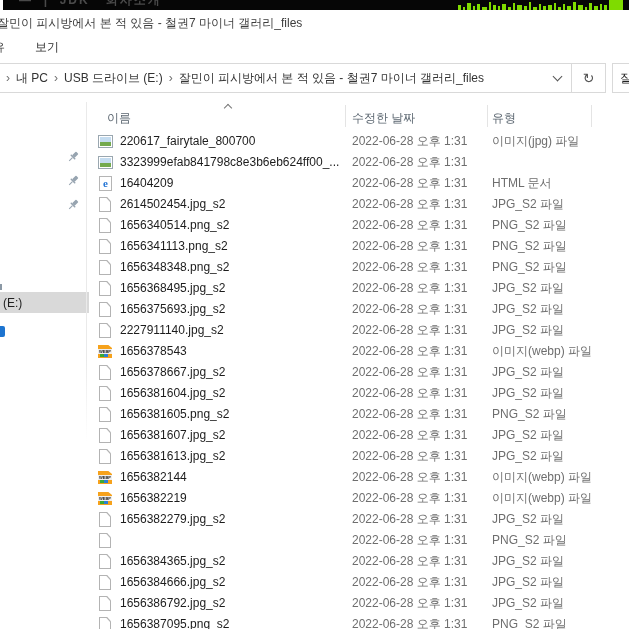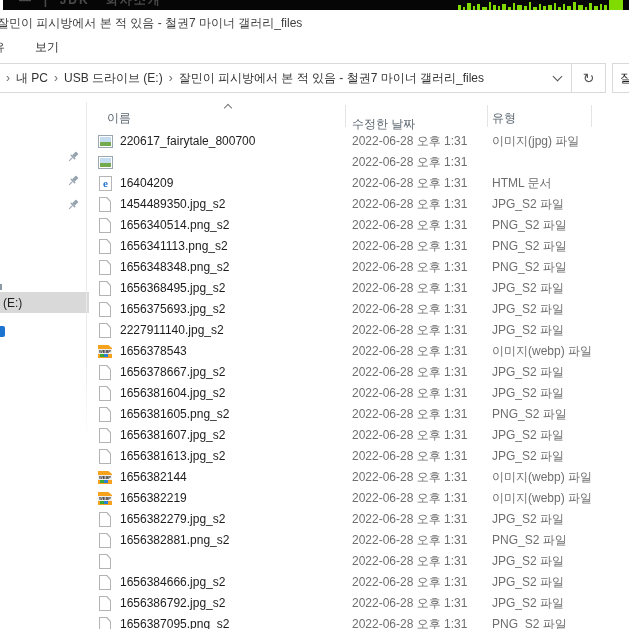--- a/index.html
+++ b/index.html
@@ -47,21 +47,21 @@
   .pin{position:absolute;left:66px;width:14px;height:14px;}
   .nav-selected{position:absolute;left:0;top:194px;width:86px;height:21px;background:#d9d9d9;
                 font-size:12px;color:#1f1f1f;display:flex;align-items:center;padding-left:3px;}
   .nav-bluefrag{position:absolute;left:0;top:228px;width:5px;height:11px;background:#1d74d0;border-radius:0 2px 2px 0;}
   .nav-grayfrag{position:absolute;left:0;top:186px;width:2px;height:6px;background:#8b98a5;}
 
   
   .filelist{position:absolute;left:87px;top:0;width:542px;height:100%;}
   .lheader{position:absolute;top:2px;left:0;right:0;height:29px;font-size:12px;color:#5b6670;}
   .h-name{position:absolute;left:20px;top:10px;cursor:default;}
-  .h-date{position:absolute;left:265px;top:16px;}
+  .h-date{position:absolute;left:265px;top:10px;}
   .h-type{position:absolute;left:405px;top:10px;}
   .sort-caret{position:absolute;left:138px;top:5px;width:7px;height:7px;}
   .sort-caret i{display:block;width:5px;height:5px;border-left:1.2px solid #777;border-top:1.2px solid #777;
                 transform:rotate(45deg);}
   .hsep{position:absolute;top:5px;width:1px;height:22px;background:#e4e4e4;cursor:col-resize;}
   .hsep.s1{left:258px;} .hsep.s2{left:400px;} .hsep.s3{left:504px;}
 
   .rows{position:absolute;top:33px;left:0;right:0;}
   .row{position:relative;height:21px;font-size:12px;}
   .cell{position:absolute;top:0;line-height:21px;white-space:nowrap;}
@@ -218,37 +218,38 @@
               <span class="ic-img"></span>
             </span>
             <span class="cell name">220617_fairytale_800700</span>
             <span class="cell date">2022-06-28 오후 1:31</span>
             <span class="cell type">이미지(jpg) 파일</span>
           </div>
           <div class="row">
             <span class="icw">
               <span class="ic-img"></span>
             </span>
+            <span class="cell name">3323999efab841798c8e3b6eb624ff00_...</span>
             <span class="cell date">2022-06-28 오후 1:31</span>
           </div>
           <div class="row">
             <span class="icw">
               <span class="ic-html">
                 <i>e</i>
               </span>
             </span>
             <span class="cell name">16404209</span>
             <span class="cell date">2022-06-28 오후 1:31</span>
             <span class="cell type">HTML 문서</span>
           </div>
           <div class="row">
             <span class="icw">
               <span class="ic-file"></span>
             </span>
-            <span class="cell name">1454489350.jpg_s2</span>
+            <span class="cell name">2614502454.jpg_s2</span>
             <span class="cell date">2022-06-28 오후 1:31</span>
             <span class="cell type">JPG_S2 파일</span>
           </div>
           <div class="row">
             <span class="icw">
               <span class="ic-file"></span>
             </span>
             <span class="cell name">1656340514.png_s2</span>
             <span class="cell date">2022-06-28 오후 1:31</span>
             <span class="cell type">PNG_S2 파일</span>
@@ -368,28 +369,28 @@
               <span class="ic-file"></span>
             </span>
             <span class="cell name">1656382279.jpg_s2</span>
             <span class="cell date">2022-06-28 오후 1:31</span>
             <span class="cell type">JPG_S2 파일</span>
           </div>
           <div class="row">
             <span class="icw">
               <span class="ic-file"></span>
             </span>
-            <span class="cell name">1656382881.png_s2</span>
-            <span class="cell date">2022-06-28 오후 1:31</span>
-            <span class="cell type">PNG_S2 파일</span>
-          </div>
-          <div class="row">
-            <span class="icw">
-              <span class="ic-file"></span>
-            </span>
+            <span class="cell date">2022-06-28 오후 1:31</span>
+            <span class="cell type">PNG_S2 파일</span>
+          </div>
+          <div class="row">
+            <span class="icw">
+              <span class="ic-file"></span>
+            </span>
+            <span class="cell name">1656384365.jpg_s2</span>
             <span class="cell date">2022-06-28 오후 1:31</span>
             <span class="cell type">JPG_S2 파일</span>
           </div>
           <div class="row">
             <span class="icw">
               <span class="ic-file"></span>
             </span>
             <span class="cell name">1656384666.jpg_s2</span>
             <span class="cell date">2022-06-28 오후 1:31</span>
             <span class="cell type">JPG_S2 파일</span>

